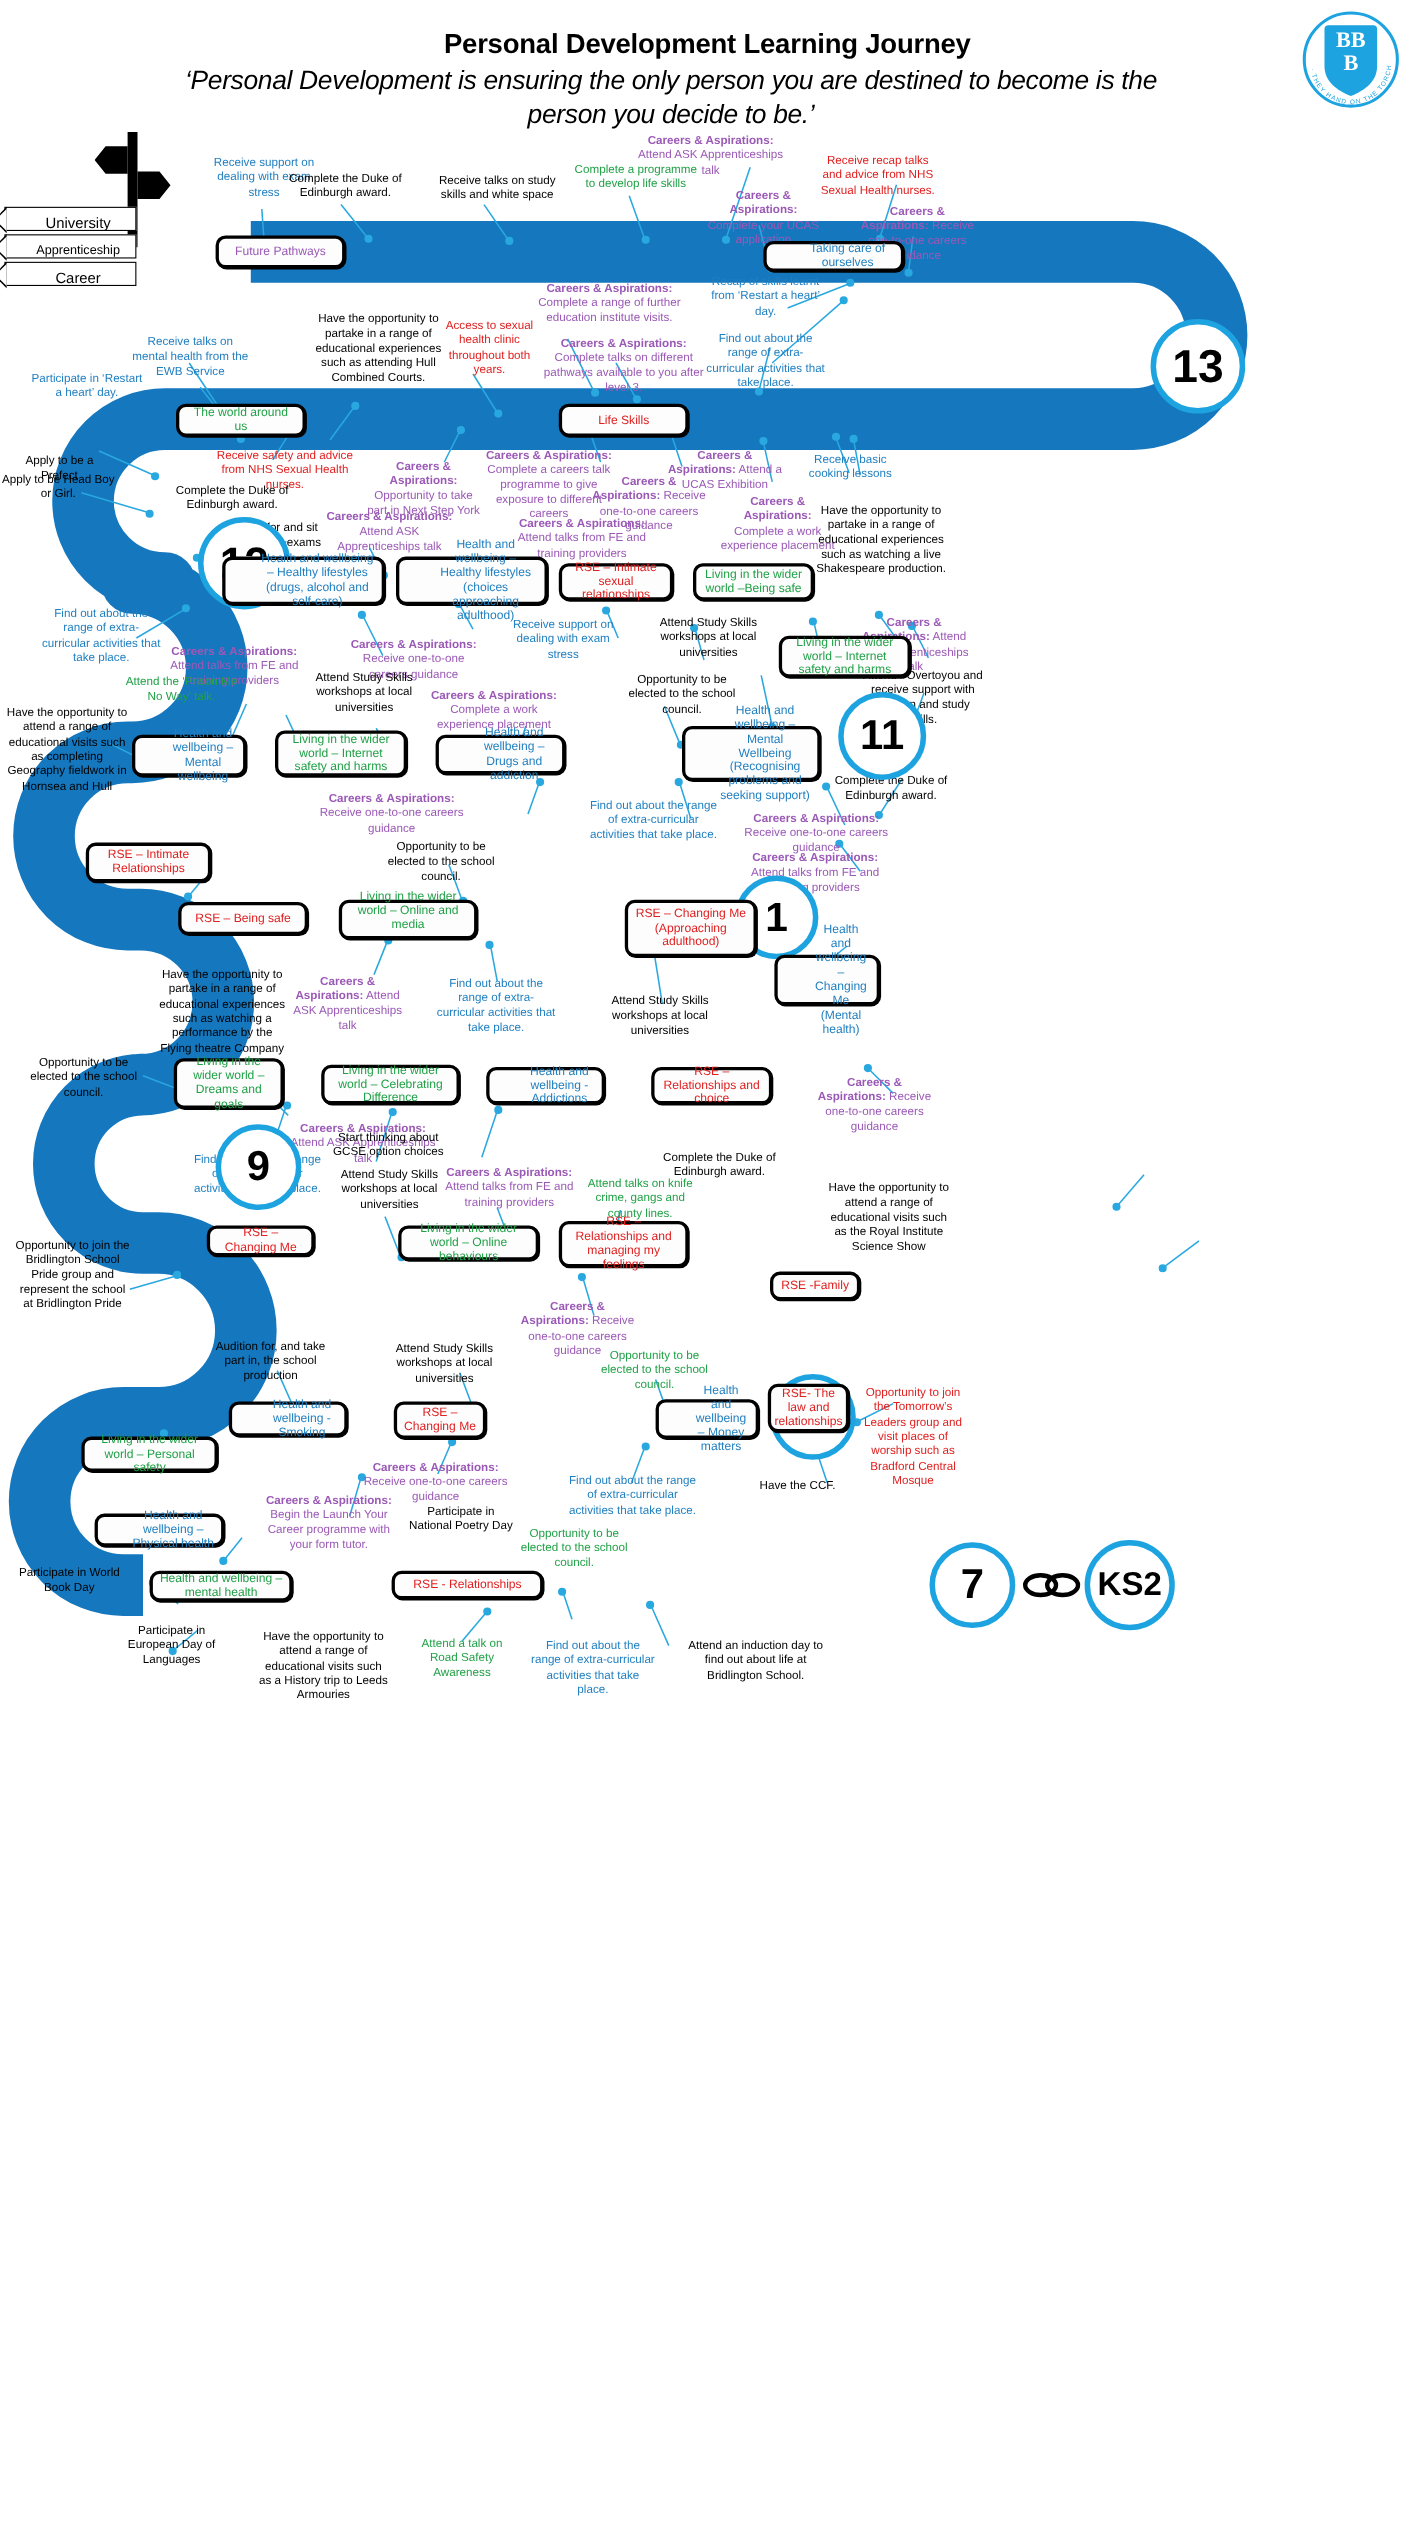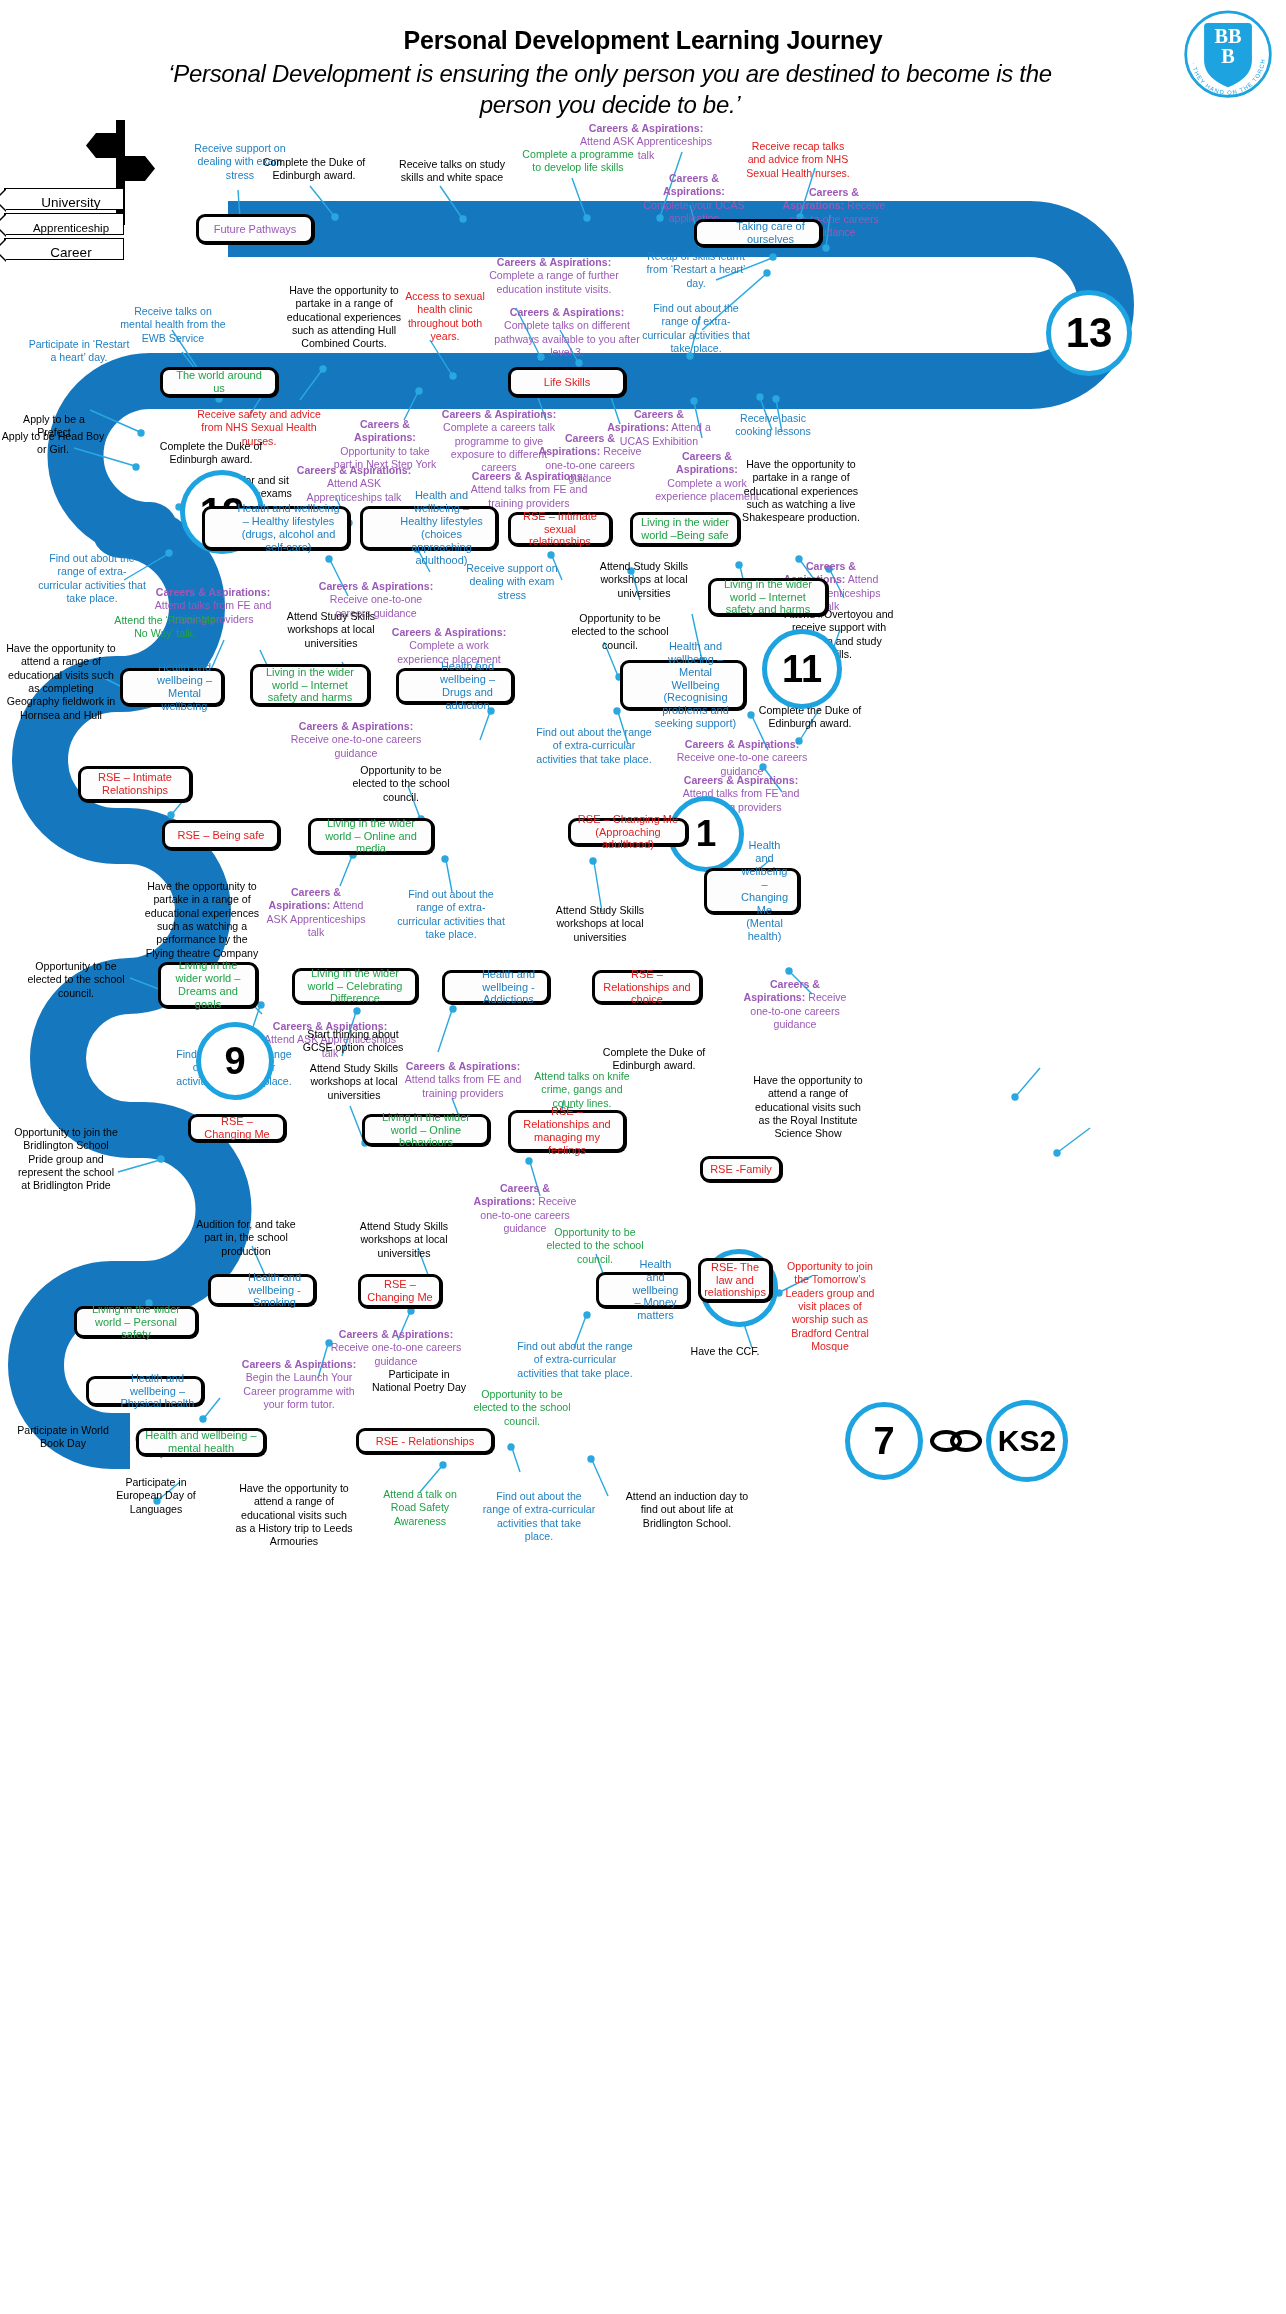--- a/index.html
+++ b/index.html
@@ -370,24 +370,24 @@
       <span>Health and wellbeing – Mental Wellbeing (Recognising problems and seeking support)</span>
     </div>
 
   <div class="pill red" style="left:78px;top:766px;width:114px;height:36px;">
       <span>RSE – Intimate Relationships</span>
     </div>
 
   <div class="pill red" style="left:162px;top:820px;width:118px;height:30px;">
       <span>RSE – Being safe</span>
     </div>
-  <div class="pill green" style="left:308px;top:818px;width:126px;height:36px;">
+  <div class="pill green" style="left:308px;top:818px;width:126px;height:36px;align-items:flex-end;">
       <span>Living in the wider world – Online and media</span>
     </div>
-  <div class="pill red" style="left:568px;top:818px;width:120px;height:28px;">
+  <div class="pill red" style="left:568px;top:818px;width:120px;height:52px;">
       <span>RSE – Changing Me (Approaching adulthood)</span>
     </div>
   <div class="pill blue" style="left:704px;top:868px;width:96px;height:46px;">
       <span>Health and wellbeing – Changing Me (Mental health)</span>
     </div>
 
   <div class="pill green" style="left:158px;top:962px;width:100px;height:46px;">
       <span>Living in the wider world – Dreams and goals</span>
     </div>
   <div class="pill green" style="left:292px;top:968px;width:126px;height:36px;">

